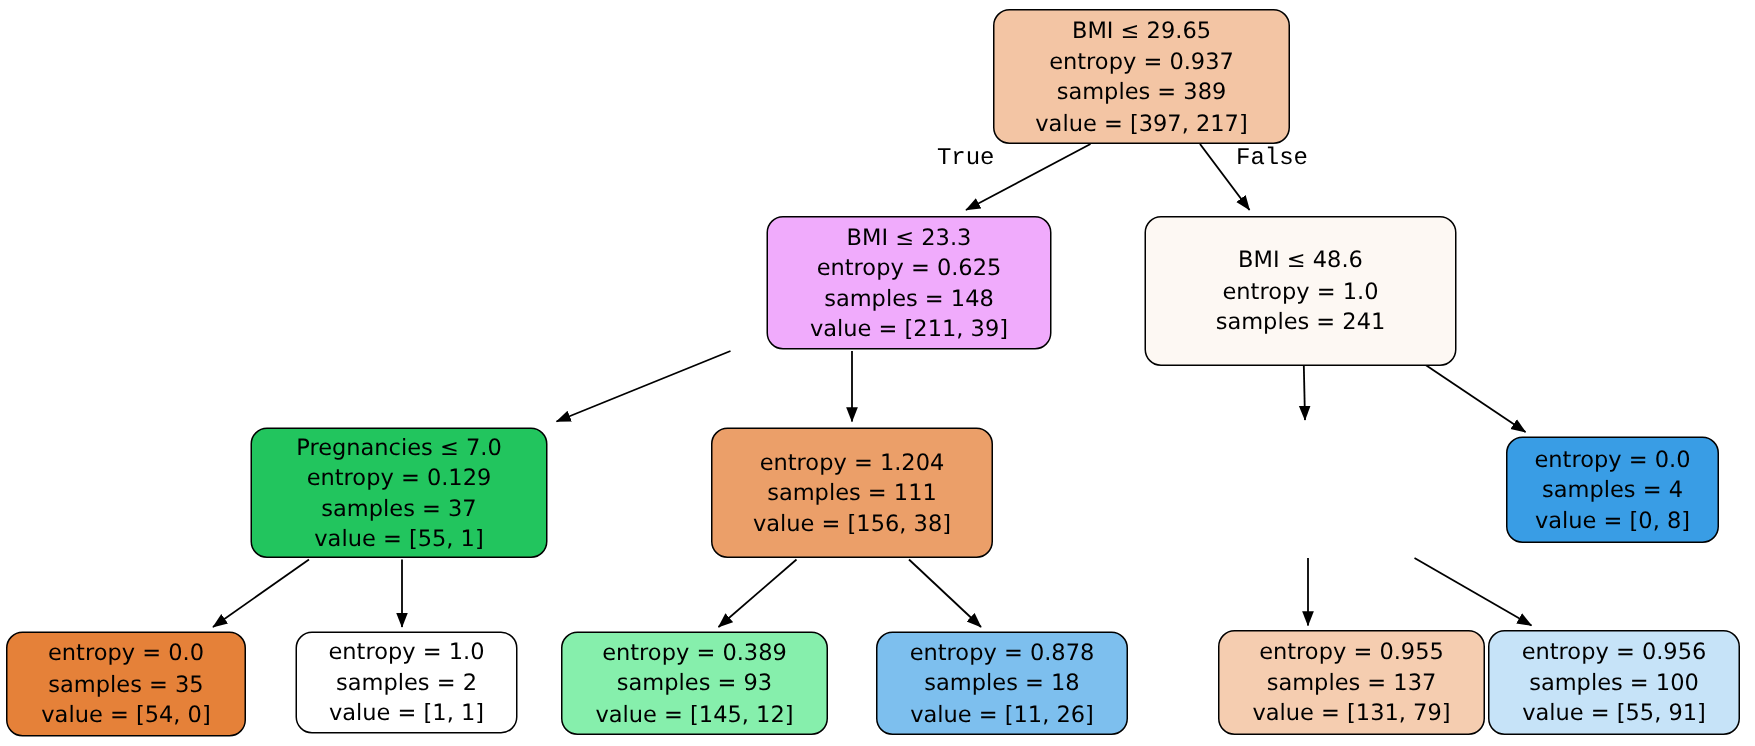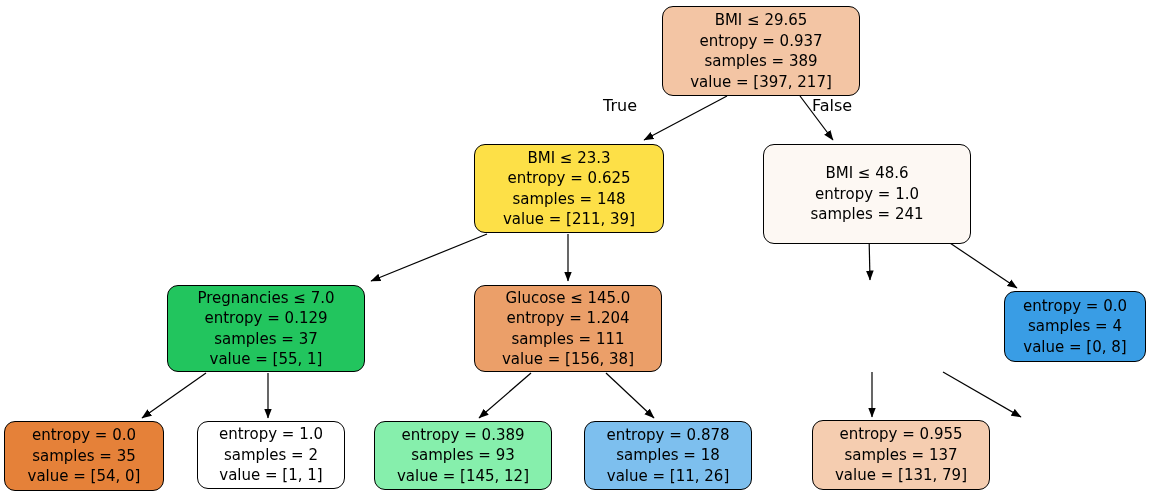--- a/index.html
+++ b/index.html
@@ -35,21 +35,22 @@
     font-size: 15px;
     line-height: 20.5px;
     white-space: nowrap;
   }
   .node span:empty { display: none; }
   .edge-label {
     position: absolute;
     font-size: 16px;
     color: #000000;
     width: 60px;
-    text-align: left;
+    text-align: right;
+    font-family: Liberation Mono, monospace;
   }
   
   .n0  { left: 662px;  top: 6px;   width: 198px; height: 90px; }
   .n1  { left: 474px;  top: 144px; width: 190px; height: 89px; }
   .n2  { left: 763px;  top: 144px; width: 208px; height: 100px; }
   .n3  { left: 167px;  top: 285px; width: 198px; height: 87px; }
   .n4  { left: 474px;  top: 285px; width: 188px; height: 87px; }
   .n5  { left: 774px;  top: 284px; width: 194px; height: 87px; }
   .n6  { left: 1004px; top: 291px; width: 142px; height: 71px; }
   .n7  { left: 4px;    top: 421px; width: 160px; height: 70px; }
@@ -89,42 +90,41 @@
   <div class="edge-label lbl-true">True</div>
   <div class="edge-label lbl-false">False</div>
 
   <div class="node n0" style="background-color: rgb(243, 197, 164);">
     <span>BMI ≤ 29.65</span>
     <span>entropy = 0.937</span>
     <span>samples = 389</span>
     <span>value = [397, 217]</span>
   </div>
 
-  <div class="node n1" style="background-color: #fde047;">
+  <div class="node n1" style="background-color: #f0abfc; margin-left: 37px;">
     <span>BMI ≤ 23.3</span>
     <span>entropy = 0.625</span>
     <span>samples = 148</span>
     <span>value = [211, 39]</span>
   </div>
 
   <div class="node n2" style="background-color: rgb(253, 248, 243);">
     <span>BMI ≤ 48.6</span>
     <span>entropy = 1.0</span>
     <span>samples = 241</span>
   </div>
 
   <div class="node n3" style="background-color: #22c55e;">
     <span>Pregnancies ≤ 7.0</span>
     <span>entropy = 0.129</span>
     <span>samples = 37</span>
     <span>value = [55, 1]</span>
   </div>
 
   <div class="node n4" style="background-color: rgb(235, 159, 105);">
-    <span>Glucose ≤ 145.0</span>
     <span>entropy = 1.204</span>
     <span>samples = 111</span>
     <span>value = [156, 38]</span>
   </div>
 
 
   <div class="node n6" style="background-color: rgb(57, 157, 229);">
     <span>entropy = 0.0</span>
     <span>samples = 4</span>
     <span>value = [0, 8]</span>
@@ -153,14 +153,19 @@
     <span>samples = 18</span>
     <span>value = [11, 26]</span>
   </div>
 
   <div class="node n11" style="background-color: rgb(245, 205, 176); margin-left: 28px;">
     <span>entropy = 0.955</span>
     <span>samples = 137</span>
     <span>value = [131, 79]</span>
   </div>
 
+  <div class="node n12" style="background-color: rgb(198, 227, 248);">
+    <span>entropy = 0.956</span>
+    <span>samples = 100</span>
+    <span>value = [55, 91]</span>
+  </div>
 
 </div>
 
 </body></html>

